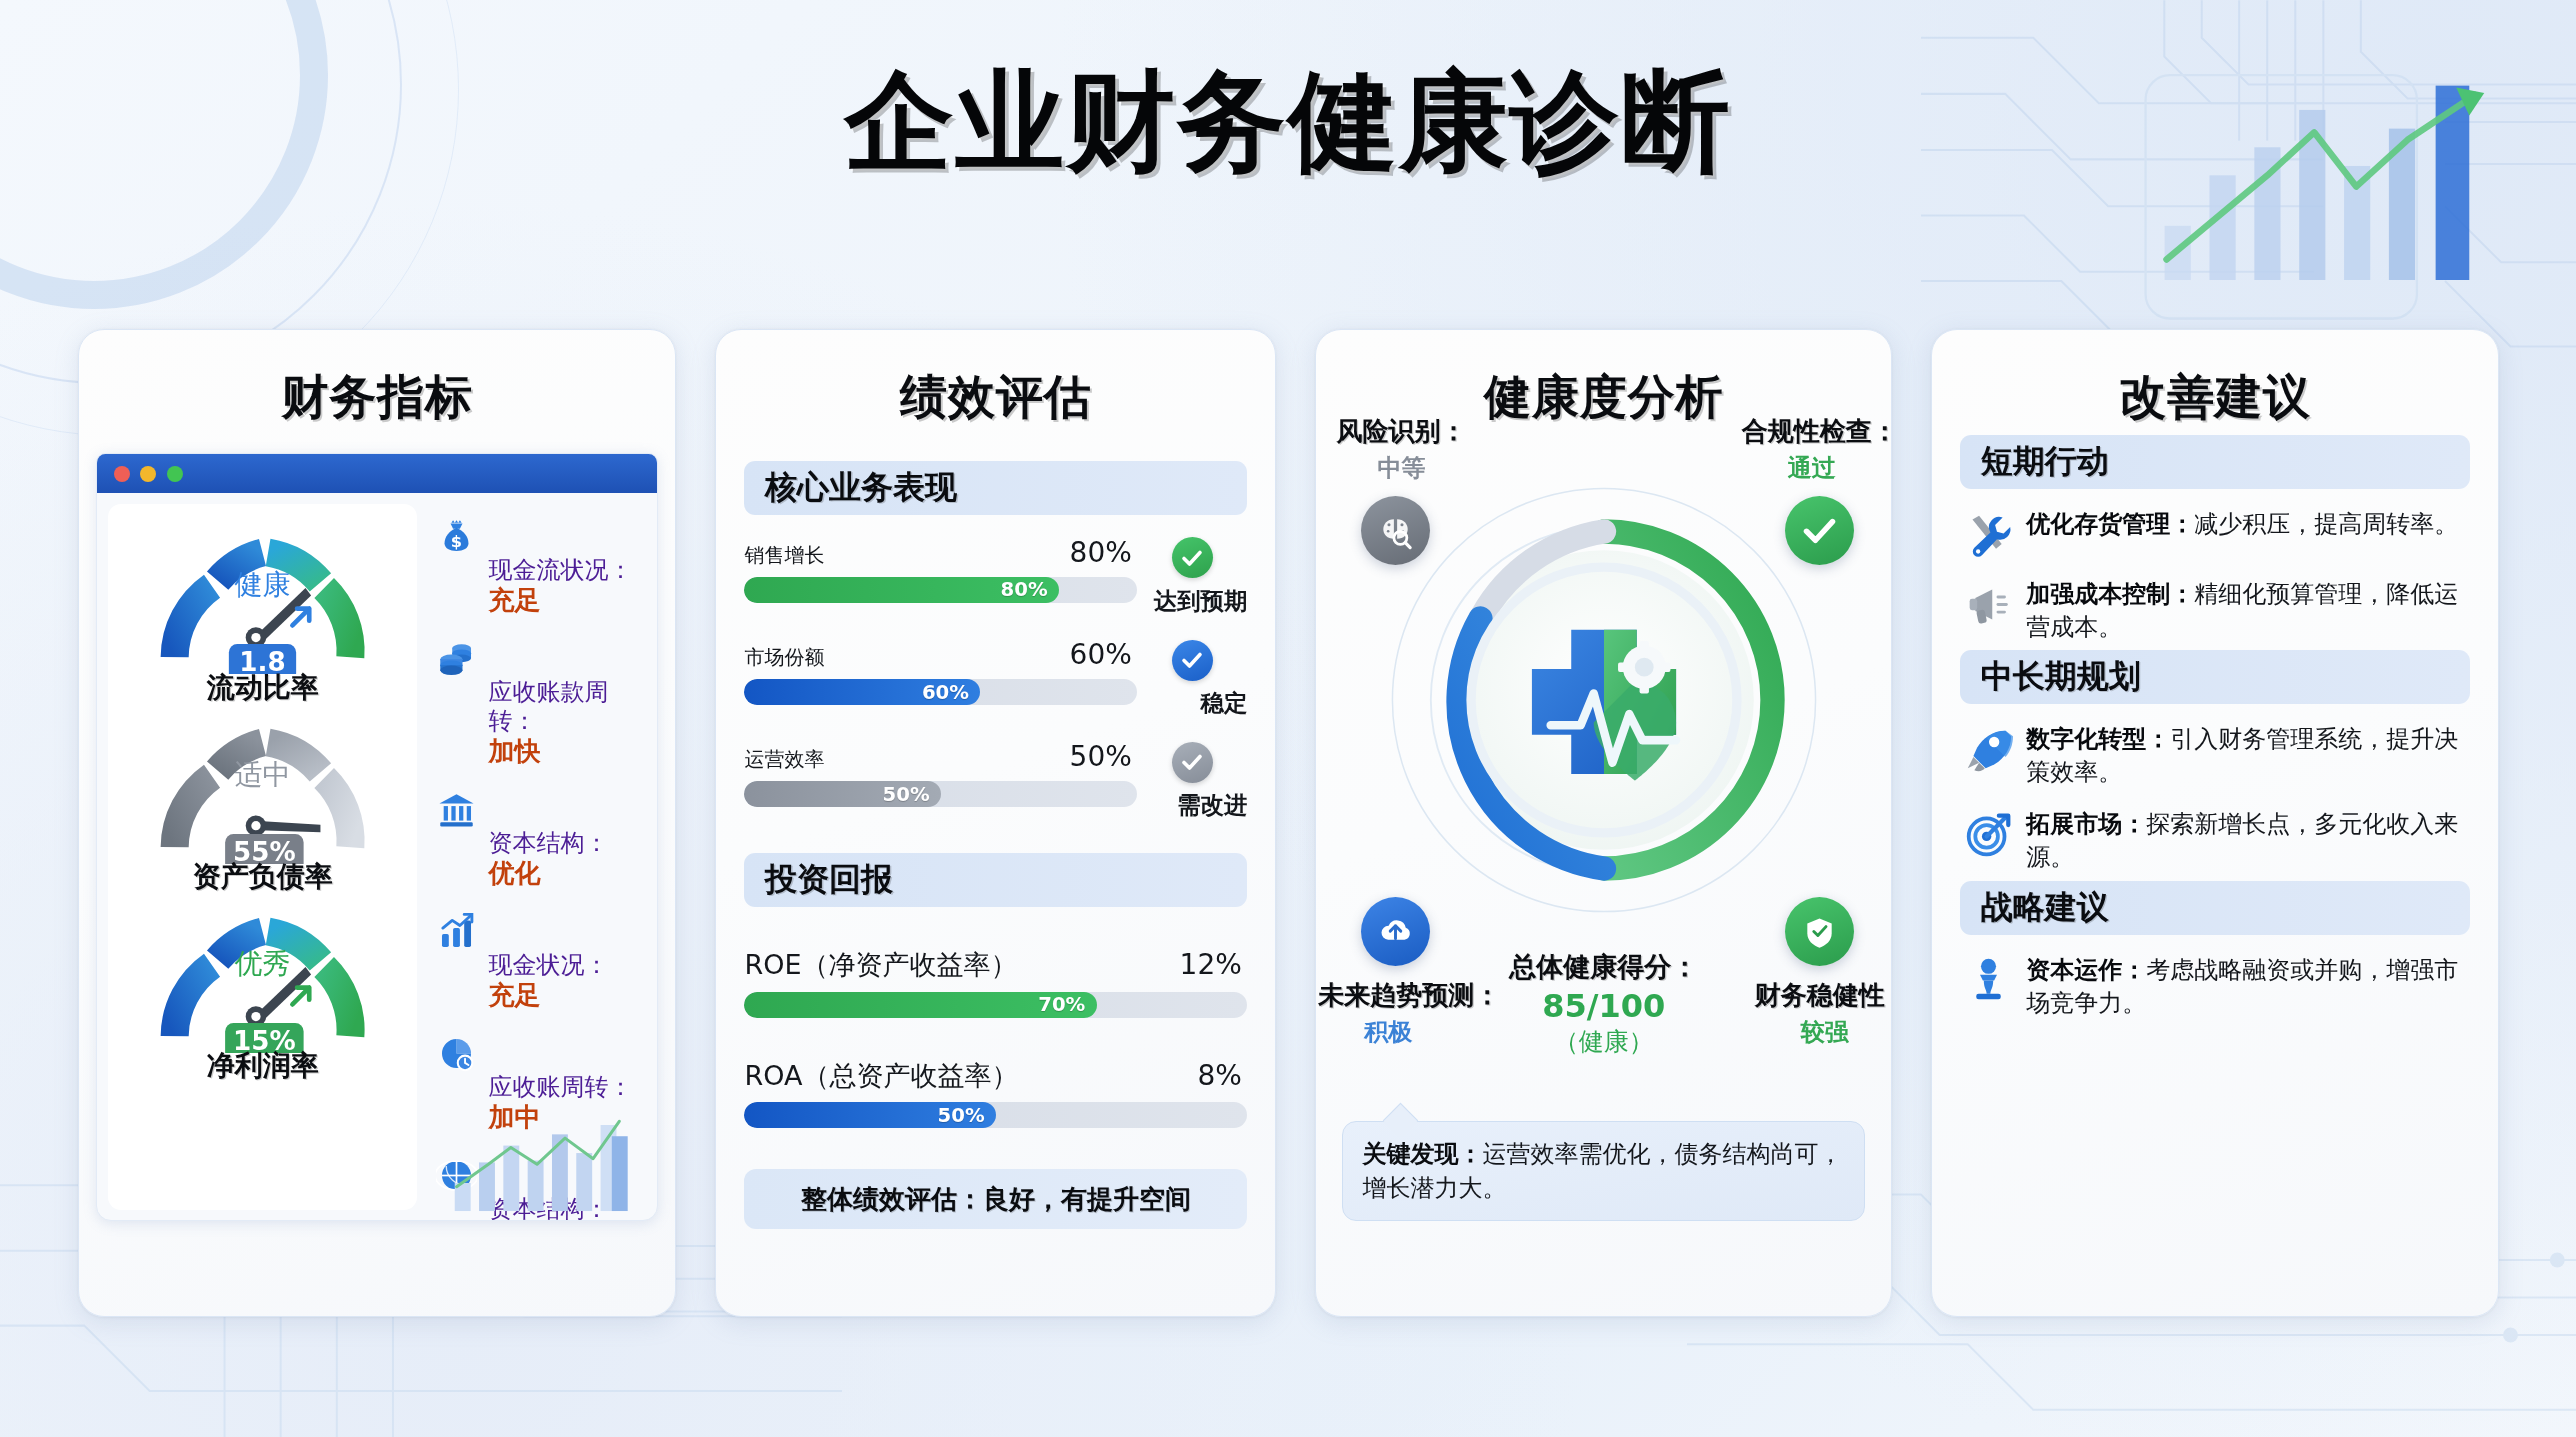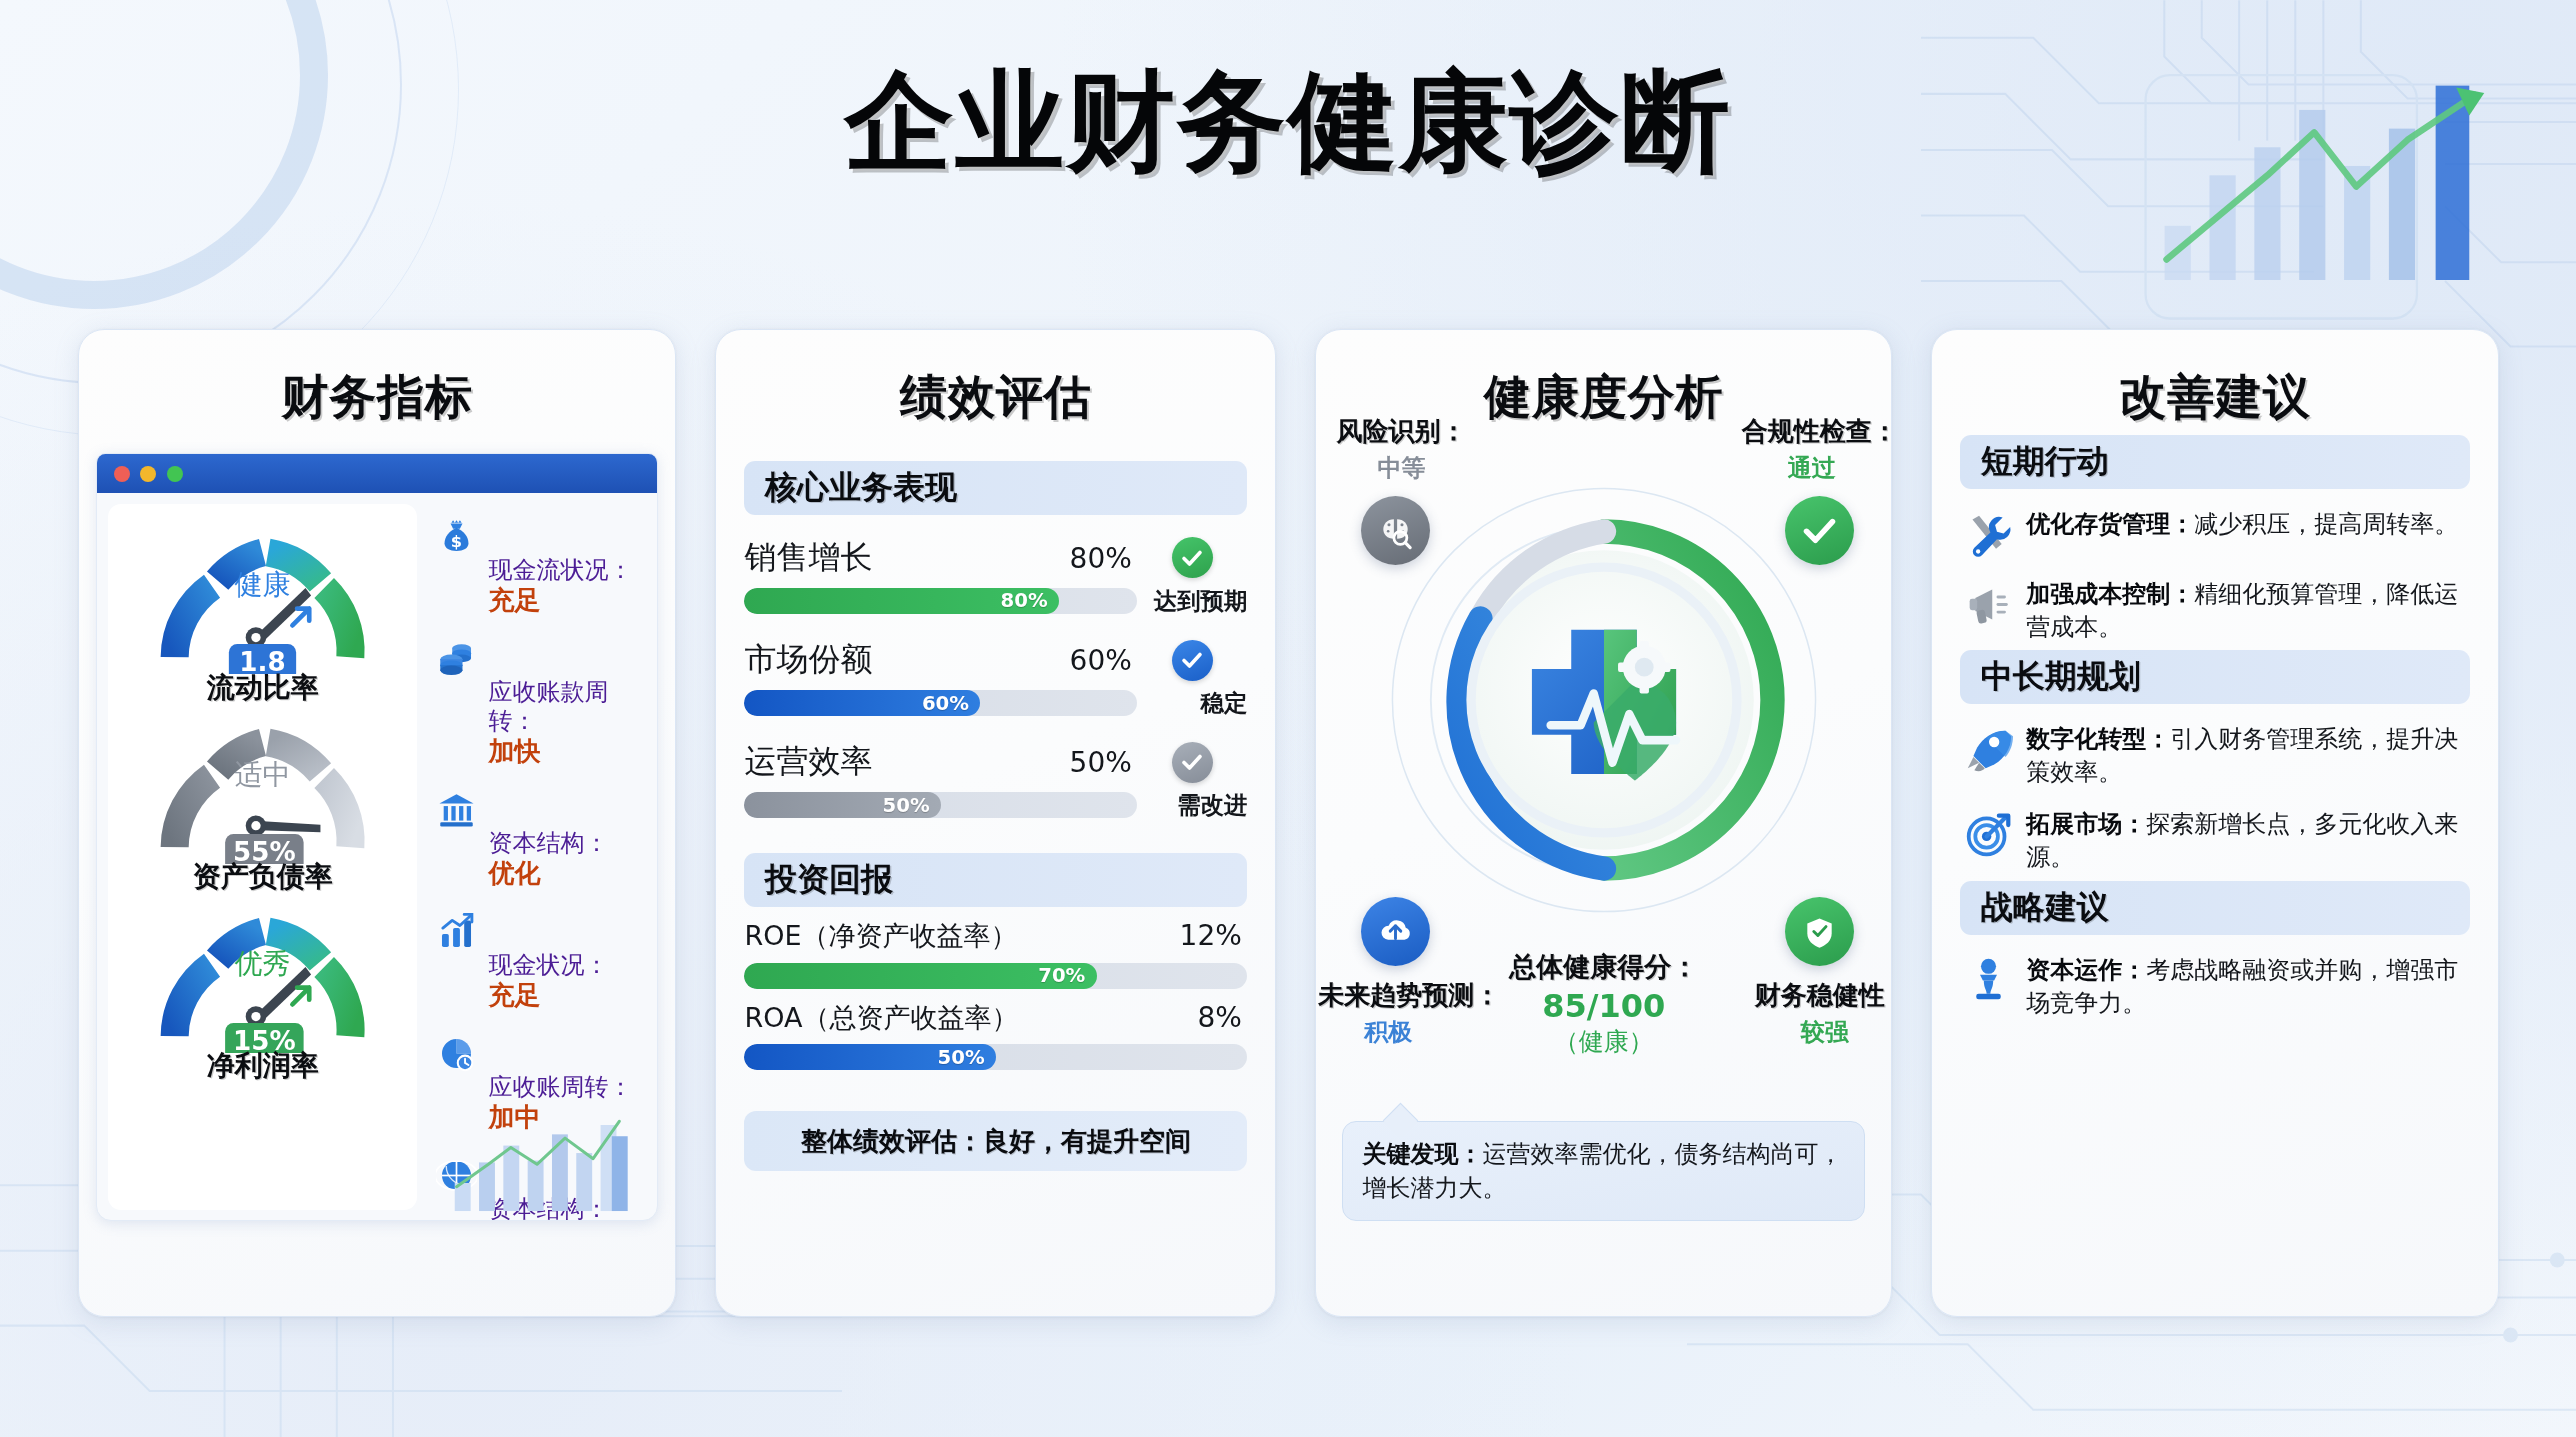--- a/index.html
+++ b/index.html
@@ -127,21 +127,21 @@
     font-size:32px; font-weight:bold; color:#0a0c10;
     text-shadow:1.4px 1.4px 0 rgba(0,0,0,.18);
     font-family:"DejaVu Sans",sans-serif;
   }
 
   
   .rows { padding:0 28px; }
   .prow { margin-top:20.6px; display:flex; align-items:flex-start; }
   .prow .left { flex:1; }
   .prow .ptop { display:flex; justify-content:space-between; align-items:baseline; padding-right:5.6px;}
-  .prow .pname { font-size:32px; color:#14171c; font-family:"DejaVu Sans",sans-serif;}
+  .prow .pname { font-size:20px; color:#14171c; font-family:"DejaVu Sans",sans-serif;}
   .prow .ppct  { font-size:28px; color:#14171c; font-family:"DejaVu Sans",sans-serif;}
   .track {
     margin-top:8.4px; height:26px; border-radius:13px;
     background:linear-gradient(90deg,#d6dce6,#dfe4ec);
     position:relative; overflow:hidden;
   }
   .fill {
     position:absolute; left:0; top:0; bottom:0; border-radius:13px;
     display:flex; align-items:center; justify-content:flex-end;
     padding-right:11.2px;
@@ -160,21 +160,21 @@
   }
   .status .badge.green{background:linear-gradient(160deg,#45c46a,#2ea14c);}
   .status .badge.blue {background:linear-gradient(160deg,#3b87e8,#1a5fc8);}
   .status .badge.gray {background:linear-gradient(160deg,#a8afb9,#868d98);}
   .status .badge svg{width:24px;height:24px;}
   .status .stxt {
     margin-top:6.6px; font-size:23.4px; color:#14171c; font-weight:600;
     font-family:"DejaVu Sans",sans-serif;
     text-align:right;
   }
-  .roirow { margin-top:11px;justify-content:center; }
+  .roirow { margin-top:40px;justify-content:center; }
   .roirow .ptop .pname { font-size:27px; }
   .summary {
     margin:28px 28px 0 28px; min-height:60px;
     background:linear-gradient(90deg,#dbe7f7,#e3ecf9);
     border-radius:12px;
     display:flex; align-items:center; justify-content:center;
     font-size:26px; font-weight:bold; color:#0a0c10;
     text-shadow:1.2px 1.2px 0 rgba(0,0,0,.18);
     font-family:"DejaVu Sans",sans-serif; padding:7.5px 11.2px;
   }

